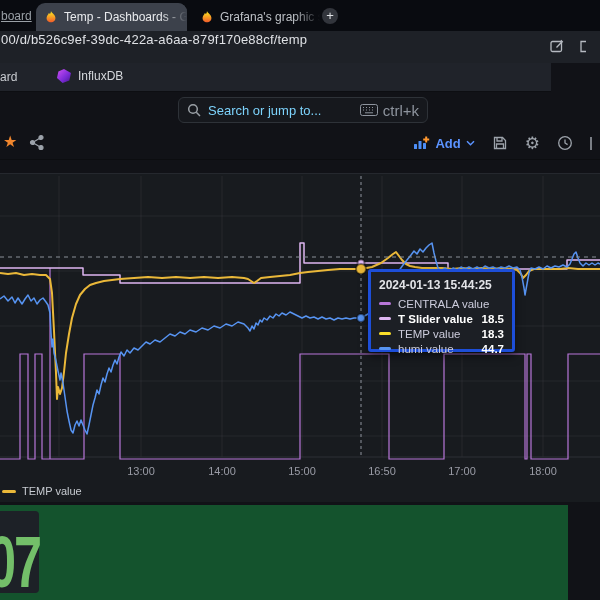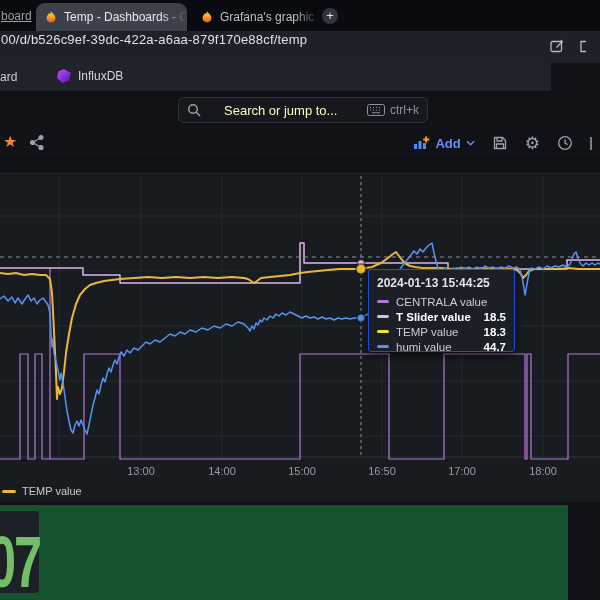--- a/index.html
+++ b/index.html
@@ -29,38 +29,38 @@
   .bm-partial{left:0;top:7px;color:#c9ccd1;font-size:12px;}
   .bm-item{left:57px;top:6px;display:flex;align-items:center;gap:7px;}
   .bm-item .lbl{color:#d5d8dc;font-size:12px;}
   .influx{width:14px;height:14px;border-radius:3px;background:linear-gradient(135deg,#cf4ef5,#7a2bd6 60%,#4a148c);
     clip-path:polygon(50% 0,100% 28%,88% 82%,40% 100%,0 64%,10% 18%);}
 
   
   .gnav{left:0;top:92px;width:600px;height:35px;background:#111217;border-bottom:1px solid #1b1e24;}
   .searchbox{position:absolute;left:178px;top:5px;width:250px;height:26px;background:#16181d;
     border:1px solid #2e3238;border-radius:6px;display:flex;align-items:center;padding:0 8px;box-sizing:border-box;}
-  .searchbox .ph{color:#fef9c3;font-size:13px;margin-left:23px;flex:1;}
-  .kbd{display:flex;align-items:center;gap:5px;color:#8e949e;font-size:12px;}
+  .searchbox .ph{color:#7dd3fc;font-size:13px;margin-left:7px;flex:1;}
+  .kbd{display:flex;align-items:center;gap:5px;color:#8e949e;font-size:15px;}
   .toolbar{left:0;top:127px;width:600px;height:32px;background:#111217;border-bottom:1px solid #0c0d10;}
   .star{left:3px;top:5px;font-size:16px;color:#f1862d;}
   .share{left:29px;top:7px;}
   .right-tools{position:absolute;right:8px;top:0;height:32px;display:flex;align-items:center;gap:17px;}
   .addbtn{display:flex;align-items:center;gap:5px;color:#5b93ff;font-size:13px;font-weight:bold;}
   .gear{font-size:17px;color:#9da3ab;line-height:1;}
   .sliver{width:2px;height:13px;background:#9da3ab;opacity:.75;}
 
   
   .panel1{left:0;top:173px;width:600px;height:328px;background:#181b1f;border-top:1px solid #25282e;}
   .xtick{position:absolute;top:291px;width:44px;margin-left:-22px;text-align:center;color:#9a9ca6;font-size:11px;}
   .legend{position:absolute;left:2px;top:311px;display:flex;align-items:center;gap:6px;}
   .legend .dash{width:14px;height:3px;border-radius:2px;}
   .legend .llbl{color:#c7cbd1;font-size:11px;}
   .tooltip{position:absolute;left:368px;top:95px;width:147px;height:83px;background:#1c1f25;
-    border:1px solid #1d4ed8;border-radius:3px;box-shadow:0 4px 10px rgba(0,0,0,.55);
+    border:3px solid #1d4ed8;border-radius:3px;box-shadow:0 4px 10px rgba(0,0,0,.55);
     padding:6px 8px;box-sizing:border-box;z-index:5;}
   .tooltip .tt-title{color:#e3e4e8;font-size:12px;font-weight:bold;margin-bottom:4px;white-space:nowrap;}
   .tt-row{display:flex;align-items:center;height:15px;font-size:11.5px;color:#ccccdc;white-space:nowrap;}
   .tt-row .dash{width:12px;height:3px;border-radius:2px;margin-right:7px;flex:0 0 auto;}
   .tt-row .tlab{flex:1;}
   .tt-row .tval{font-weight:bold;color:#fff;}
   .tt-row.bold .tlab{font-weight:bold;color:#fff;}
 
   .panel2{left:0;top:505px;width:568px;height:95px;background:#14532d;}
   .statbg{position:absolute;left:0;top:6px;width:39px;height:82px;background:#1d2127;border-radius:0 4px 4px 0;}

